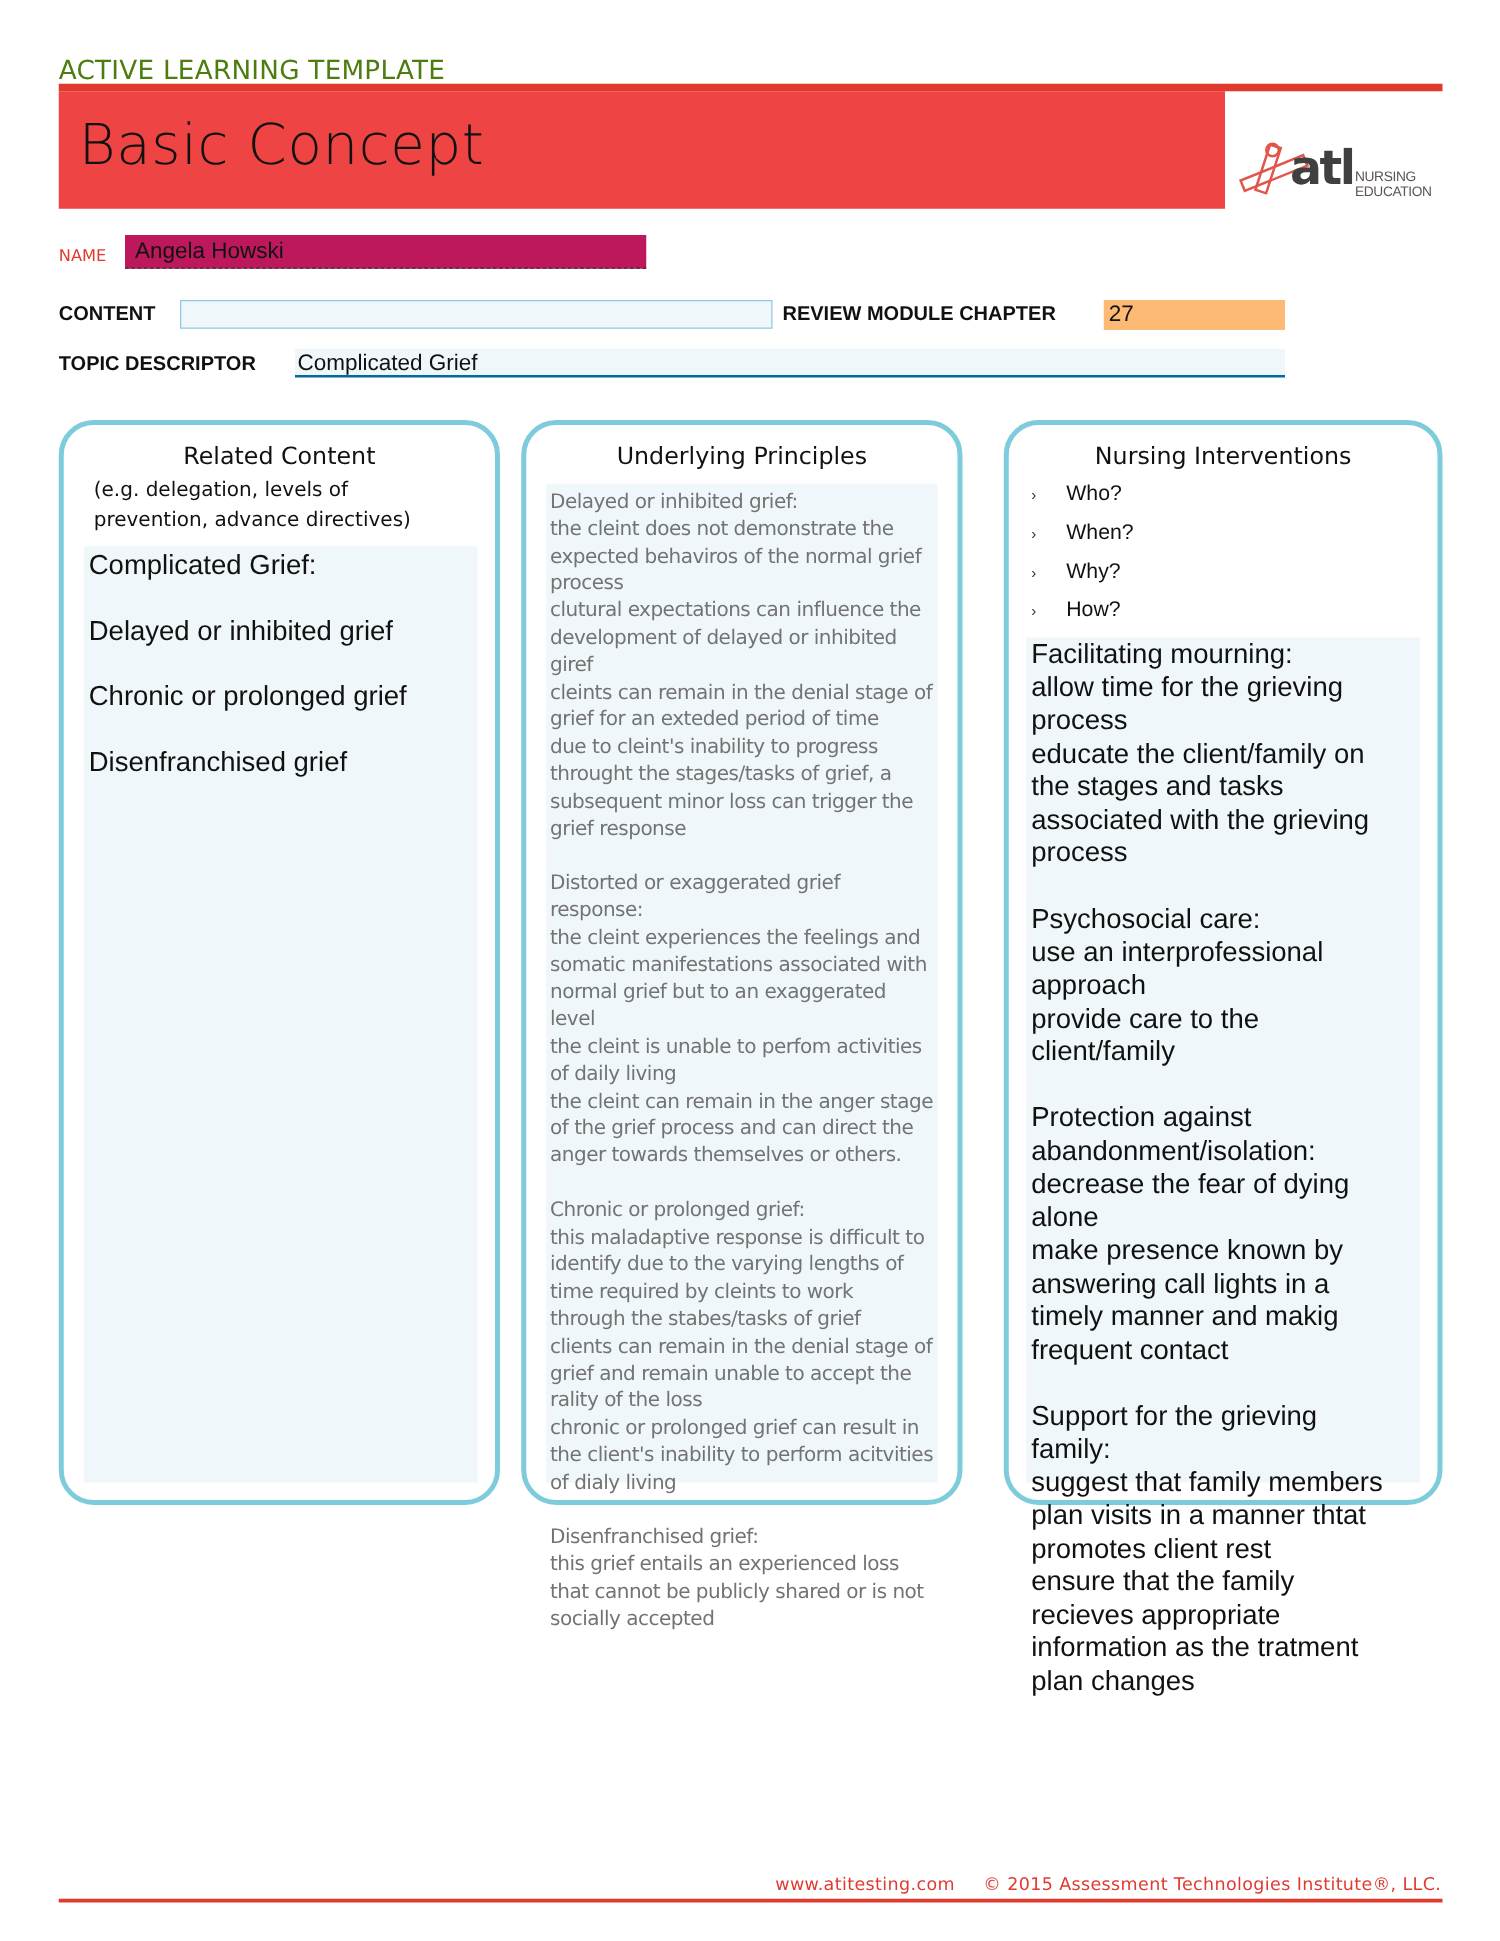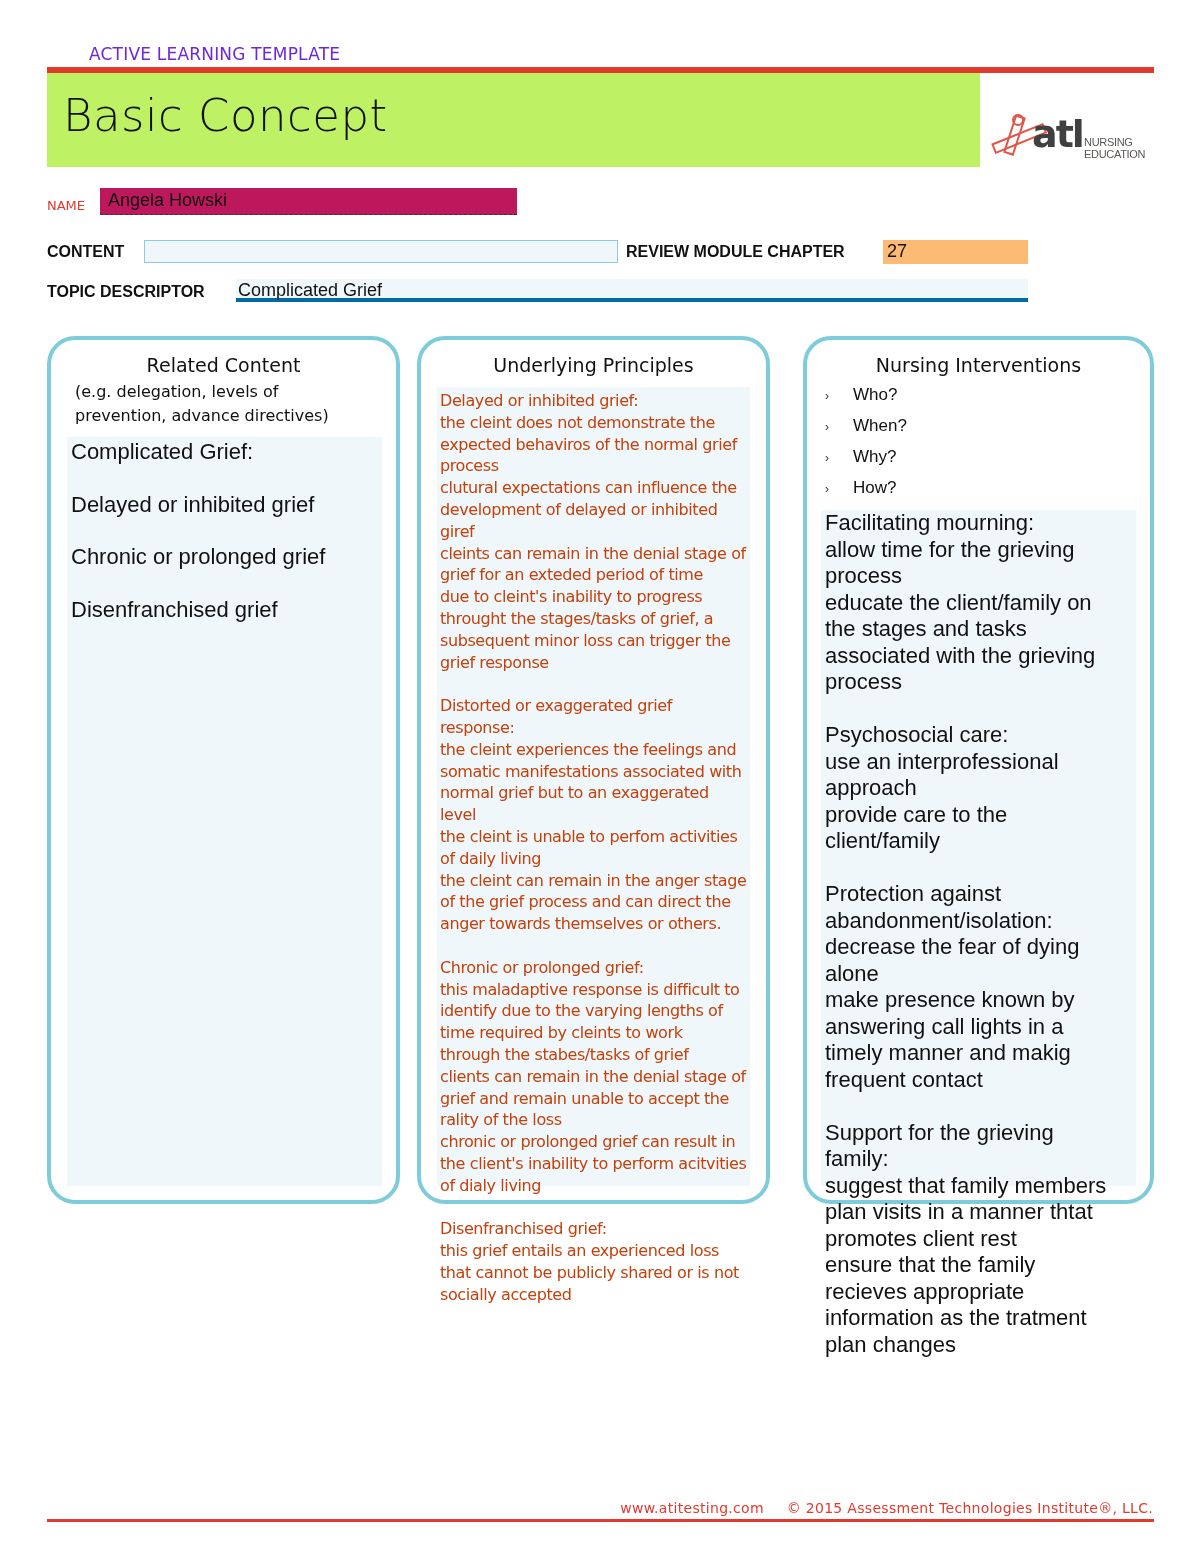--- a/index.html
+++ b/index.html
@@ -1,46 +1,46 @@
 <!DOCTYPE html>
 <html><head>
 <meta charset="utf-8">
 <style>
   * { box-sizing: border-box; margin: 0; padding: 0; }
   html, body { width: 1200px; height: 1553px; background: #ffffff; overflow: hidden; }
   body { position: relative; font-family: "Liberation Sans", sans-serif; color: #111; }
 
-  .top-label { position: absolute; left: 47px; top: 44px; font-family: "DejaVu Sans", sans-serif; font-size: 17px; color: #6d28d9; letter-spacing: 0.2px; margin-left: 42px; }
+  .top-label { position: absolute; left: 47px; top: 44px; font-family: "DejaVu Sans", sans-serif; font-size: 21px; color: #4d7c0f; letter-spacing: 0.2px; }
   .top-rule { position: absolute; left: 47px; top: 67px; width: 1107px; height: 6px; background: #e03a2f; }
-  .title-band { position: absolute; left: 47px; top: 73px; width: 933px; height: 94px; background: #bef264; }
+  .title-band { position: absolute; left: 47px; top: 73px; width: 933px; height: 94px; background: #ef4444; }
   .title { position: absolute; left: 16px; top: 16px; font-family: "DejaVu Sans", sans-serif; font-size: 45px; font-weight: 300; color: #111; letter-spacing: 0.5px; }
 
   .logo { position: absolute; left: 988px; top: 110px; width: 170px; height: 60px; }
   .logo-atl { position: absolute; left: 44px; top: 2px; font-family: "DejaVu Sans", sans-serif; font-weight: bold; font-size: 38px; color: #404040; letter-spacing: -2px; }
   .logo-sub { position: absolute; left: 96px; top: 26px; font-family: "Liberation Sans", sans-serif; font-size: 11px; line-height: 12px; color: #5b5653; letter-spacing: -0.3px; }
 
   .name-label { position: absolute; left: 47px; top: 198px; font-family: "DejaVu Sans", sans-serif; font-size: 13px; color: #e03a2f; }
   .name-field { position: absolute; left: 100px; top: 188px; width: 417px; height: 27px; background: #be185d; border-bottom: 1px dashed #333; font-size: 18px; padding-left: 8px; line-height: 24px; color: #111; }
 
   .field-label { position: absolute; font-family: Liberation Sans, sans-serif; font-weight: bold; font-size: 16px; color: #111; }
   .content-field { position: absolute; left: 144px; top: 240px; width: 474px; height: 23px; background: #f0f7fa; border: 1px solid #8fcbe0; }
   .chapter-field { position: absolute; left: 883px; top: 240px; width: 145px; height: 24px; background: #fdba74; font-size: 18px; padding-left: 4px; line-height: 22px; }
-  .topic-field { position: absolute; left: 236px; top: 279px; width: 792px; height: 23px; background: #f0f7fa; border-bottom: 4px solid #0369a1; font-size: 18px; padding-left: 2px; line-height: 22px; }
+  .topic-field { position: absolute; left: 236px; top: 279px; width: 792px; height: 23px; background: #f0f7fa; border-bottom: 2px solid #0369a1; font-size: 18px; padding-left: 2px; line-height: 22px; }
 
   .panel { position: absolute; top: 336px; height: 868px; border: 4px solid #7ecbdc; border-radius: 28px; background: #fff; }
   .panel-head { text-align: center; font-family: "DejaVu Sans", sans-serif; font-size: 19px; color: #111; margin-top: 14px; }
   .panel-sub { font-family: "DejaVu Sans", sans-serif; font-size: 16px; line-height: 24px; color: #111; padding-left: 24px; margin-top: 4px; }
   .fill { position: absolute; background: #f0f7fa; }
   .p1 .fill { left: 16px; top: 97px; right: 14px; bottom: 14px; }
   .p2 .fill { left: 16px; top: 47px; right: 16px; bottom: 14px; }
   .p3 .fill { left: 14px; top: 170px; right: 14px; bottom: 14px; }
 
   .big-text { font-family: "Liberation Sans", sans-serif; font-size: 22px; line-height: 26.5px; color: #111; padding: 0 4px; }
   .rc-item { margin-bottom: 26px; }
-  .med-text { font-family: "DejaVu Sans", sans-serif; font-size: 16px; line-height: 21.8px; color: #c2410c; padding: 0 3px; letter-spacing: -0.4px; }
+  .med-text { font-family: "DejaVu Sans", sans-serif; font-size: 16px; line-height: 21.8px; color: #737373; padding: 0 3px; letter-spacing: -0.4px; }
   .block { margin-bottom: 21.8px; white-space: pre-line; }
   .ni-block { margin-bottom: 26.5px; white-space: pre-line; }
 
   .ni-list { list-style: none; padding-left: 18px; margin-top: 4px; }
   .ni-list li { font-family: "Liberation Sans", sans-serif; font-size: 17px; line-height: 30px; color: #111; }
   .ni-list .chev { display: inline-block; width: 28px; font-size: 12px; color: #333; }
 
   .footer { position: absolute; right: 47px; top: 1500px; font-family: "DejaVu Sans", sans-serif; font-size: 14px; color: #e03a2f; letter-spacing: 0.3px; }
   .footer .url { margin-right: 18px; }
   .bottom-rule { position: absolute; left: 47px; top: 1519px; width: 1107px; height: 3px; background: #e03a2f; }

